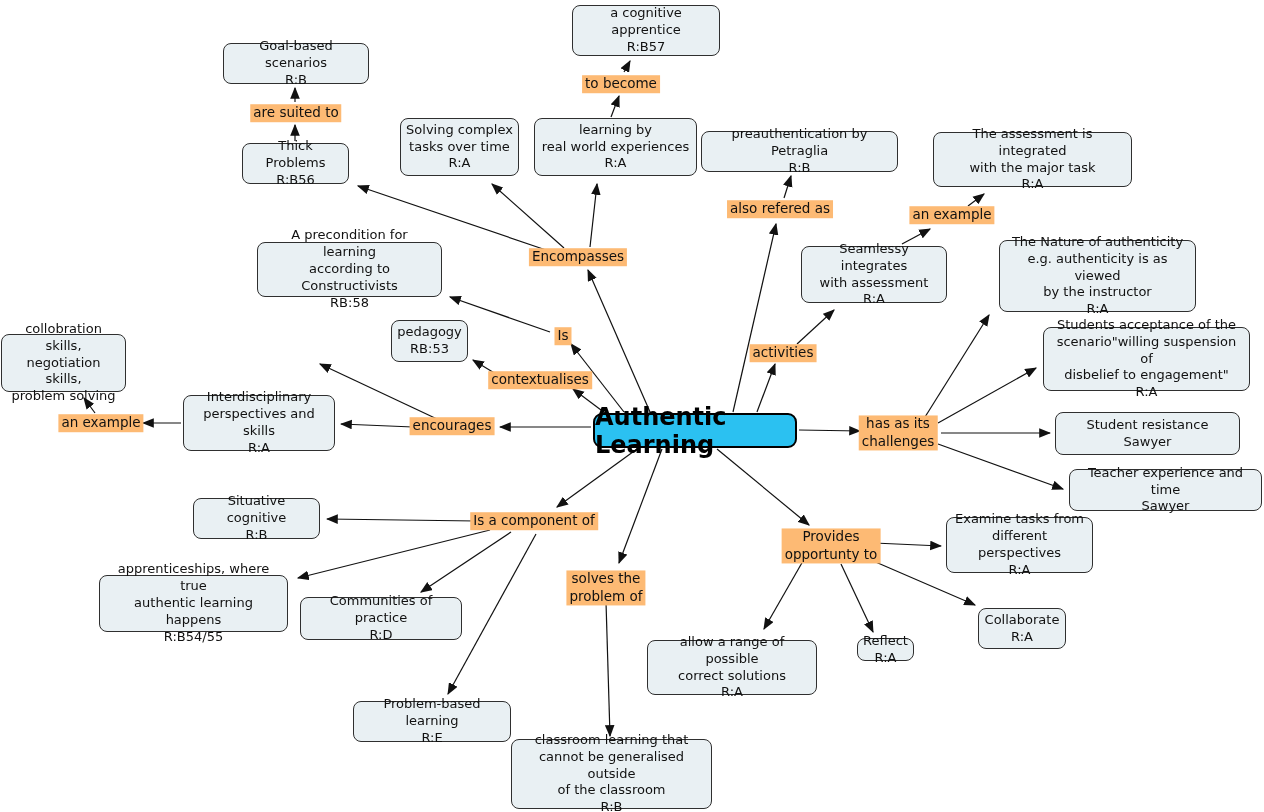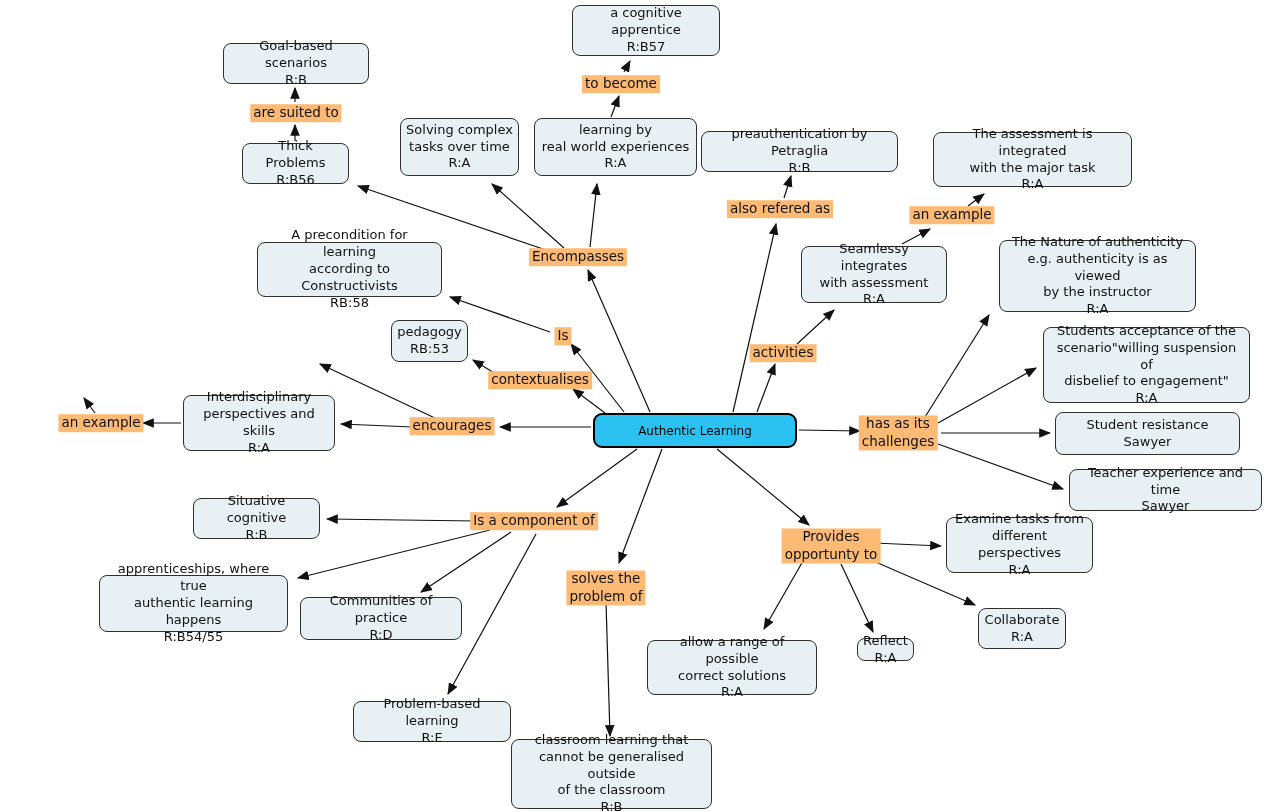--- a/index.html
+++ b/index.html
@@ -5,21 +5,21 @@
   html,body{margin:0;padding:0;background:#fff;}
   #map{position:relative;width:1264px;height:812px;background:#ffffff;overflow:hidden;
        font-family:"DejaVu Sans","Liberation Sans",sans-serif;color:#111;}
   #wires{position:absolute;left:0;top:0;width:1264px;height:812px;}
   .node{position:absolute;box-sizing:border-box;background:#e9f0f3;border:1px solid #2f2f2f;
         border-radius:8px;display:flex;align-items:center;justify-content:center;
         text-align:center;white-space:pre-line;font-size:13px;line-height:1.3;
         padding:2px 5px;color:#111;}
   .center-node{position:absolute;box-sizing:border-box;background:#2bc1f1;border:2px solid #000;
         border-radius:9px;display:flex;align-items:center;justify-content:center;
-        font-weight:normal;font-size:12px;color:#000;}
+        font-weight:bold;font-size:24px;color:#000;}
   .lbl{position:absolute;transform:translate(-50%,-50%);background:#fdba74;padding:0 3px;
         text-align:center;white-space:pre-line;font-size:13.5px;line-height:1.3;color:#111;}
   svg line{stroke:#111;stroke-width:1.2;}
 </style>
 </head>
 <body>
 
 <div id="map">
 
   <svg id="wires" width="1264" height="812" viewBox="0 0 1264 812">
@@ -92,24 +92,27 @@
 R:A</div>
   <div class="node" style="left:999px;top:240px;width:197px;height:72px">The Nature of authenticity
 e.g. authenticity is as viewed
 by the instructor
 R:A</div>
   <div class="node" style="left:257px;top:242px;width:185px;height:55px">A precondition for learning
 according to Constructivists
 RB:58</div>
   <div class="node" style="left:391px;top:320px;width:77px;height:42px">pedagogy
 RB:53</div>
+  <div class="node" style="left:1px;top:334px;width:125px;height:58px">collobration skills,
+negotiation skills,
+problem solving</div>
   <div class="node" style="left:183px;top:395px;width:152px;height:56px">Interdisciplinary
 perspectives and skills
 R:A</div>
-  <div class="node" style="left:1043px;top:327px;width:207px;height:76px">Students acceptance of the
+  <div class="node" style="left:1043px;top:327px;width:207px;height:64px">Students acceptance of the
 scenario"willing suspension of
 disbelief to engagement"
 R:A</div>
   <div class="node" style="left:1055px;top:412px;width:185px;height:43px">Student resistance
 Sawyer</div>
   <div class="node" style="left:1069px;top:469px;width:193px;height:42px">Teacher experience and time
 Sawyer</div>
   <div class="node" style="left:193px;top:498px;width:127px;height:41px">Situative cognitive
 R:B</div>
   <div class="node" style="left:99px;top:575px;width:189px;height:57px">apprenticeships, where true

